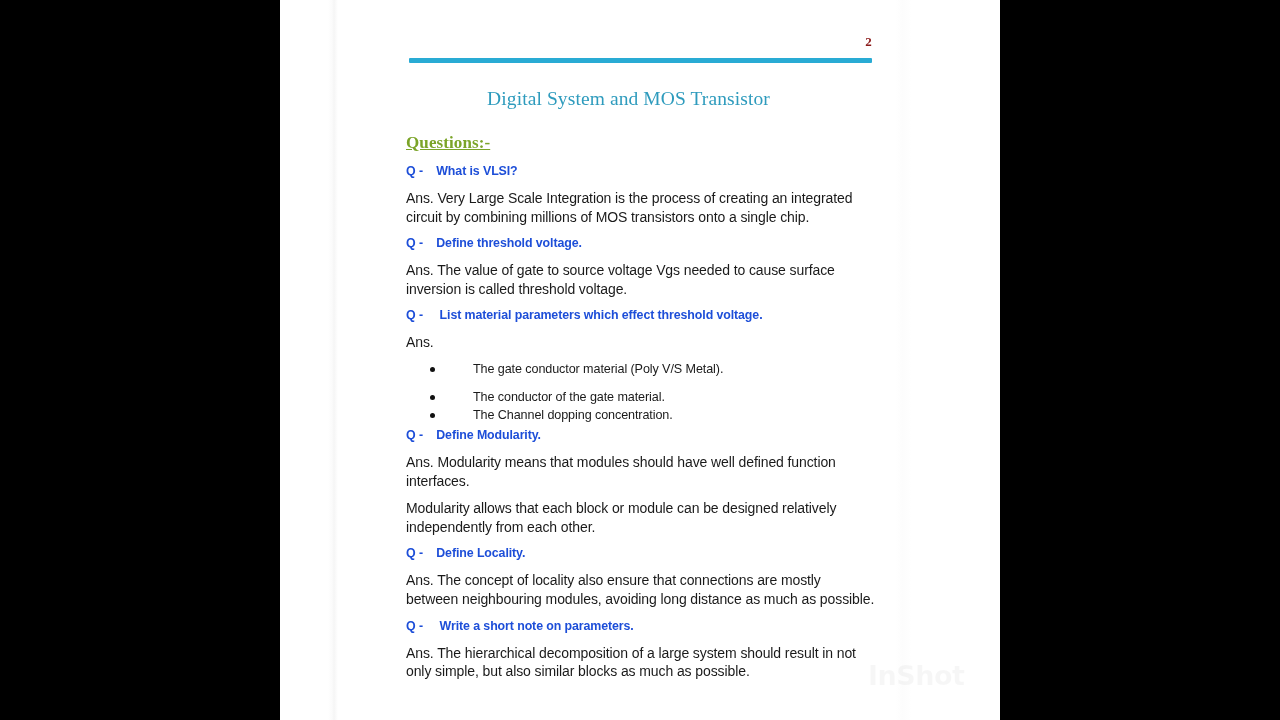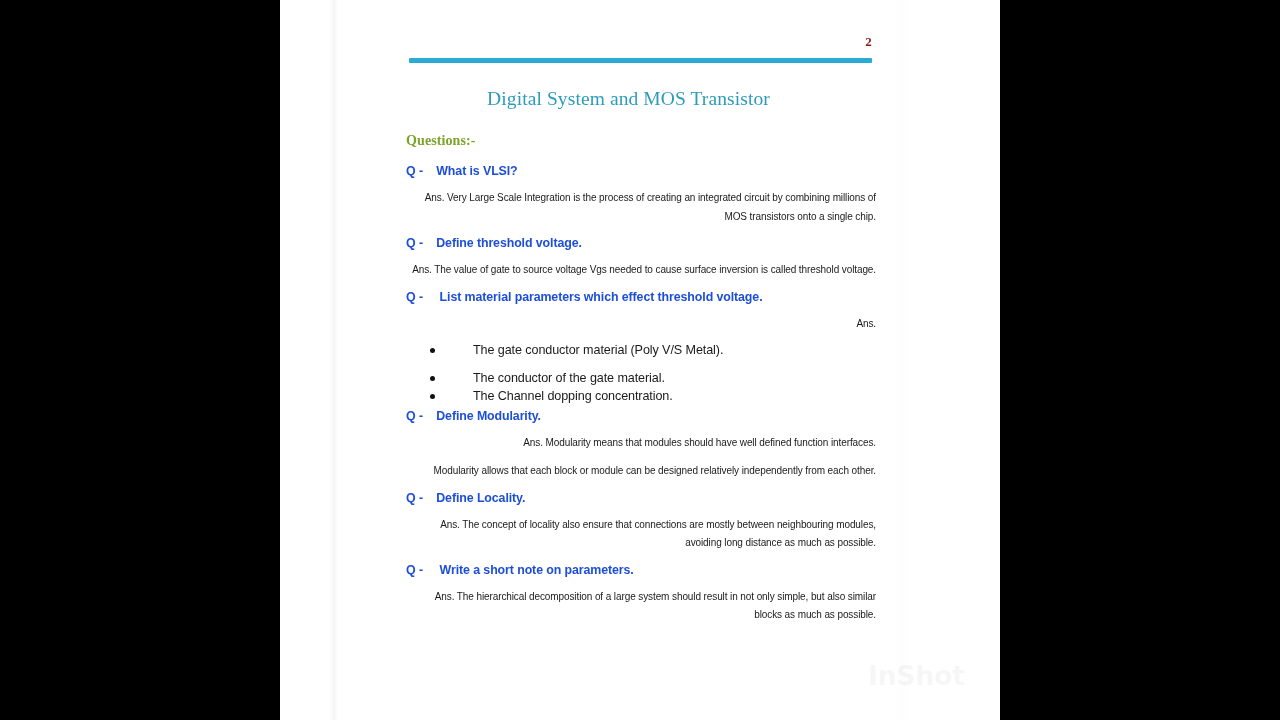--- a/index.html
+++ b/index.html
@@ -106,23 +106,24 @@
     letter-spacing: .1px;
     white-space: nowrap;
   }
 
   .section-heading {
     position: absolute;
     top: 133px;
     left: 126px;
     font-family: "Liberation Serif", serif;
     font-weight: bold;
-    font-size: 14px;
+    font-size: 17px;
     color: #7ba428;
     letter-spacing: .1px;
+    text-decoration: underline;
   }
 
   
   .body-flow {
     position: absolute;
     top: 163px;
     left: 126px;
     width: 470px;
   }
 
@@ -130,26 +131,25 @@
     font-size: 12.4px;
     font-weight: bold;
     color: #1d4ed8;
     line-height: 17px;
     margin: 0 0 9px 0;
     white-space: pre;
     letter-spacing: -0.1px;
   }
 
   .ans-para {
-    font-size: 10px;
+    font-size: 14px;
     color: #1a1a1a;
     line-height: 18.6px;
     margin: 0 0 9px 0;
     letter-spacing: -0.1px;
-    text-align: right;
   }
 
   .bullet-list {
     margin: 4px 0 3px 0;
     padding: 0;
     list-style: none;
   }
   .bullet-list li {
     position: relative;
     font-size: 12.6px;

